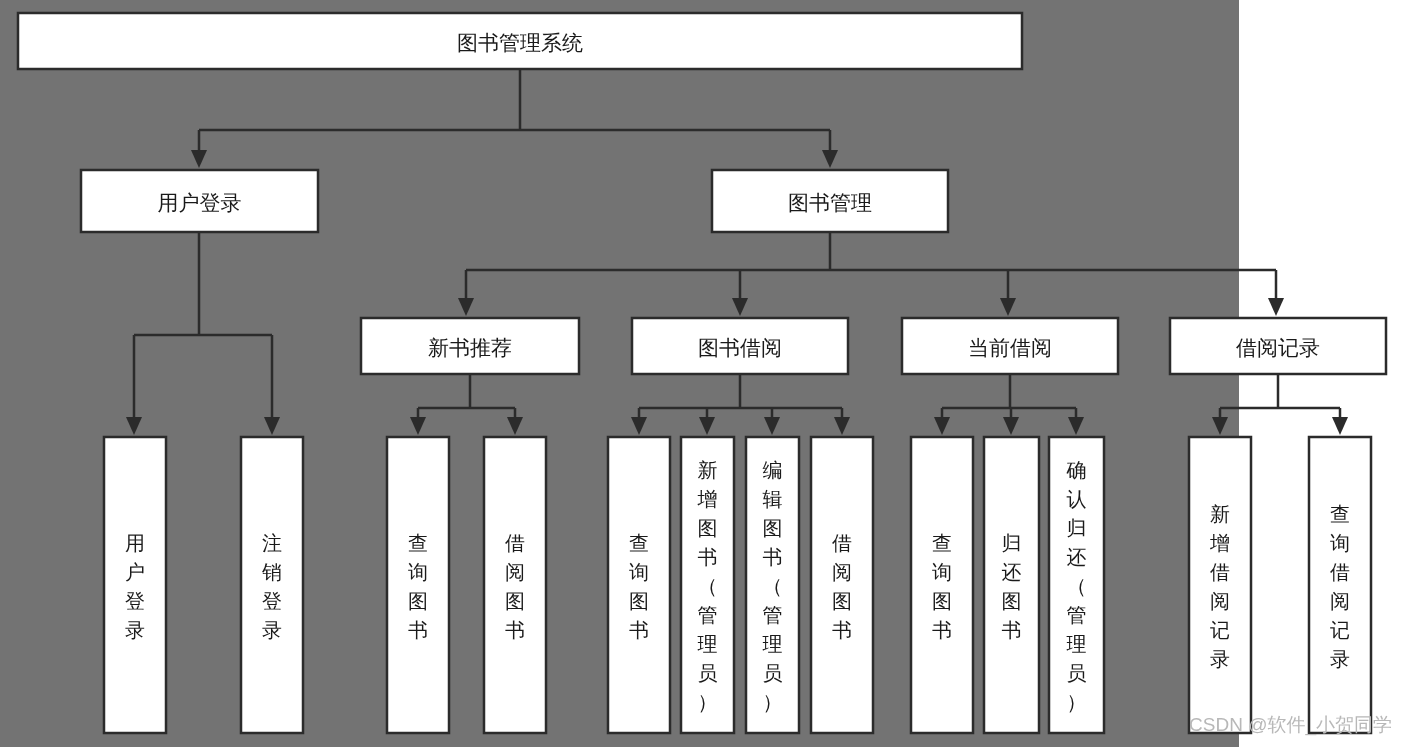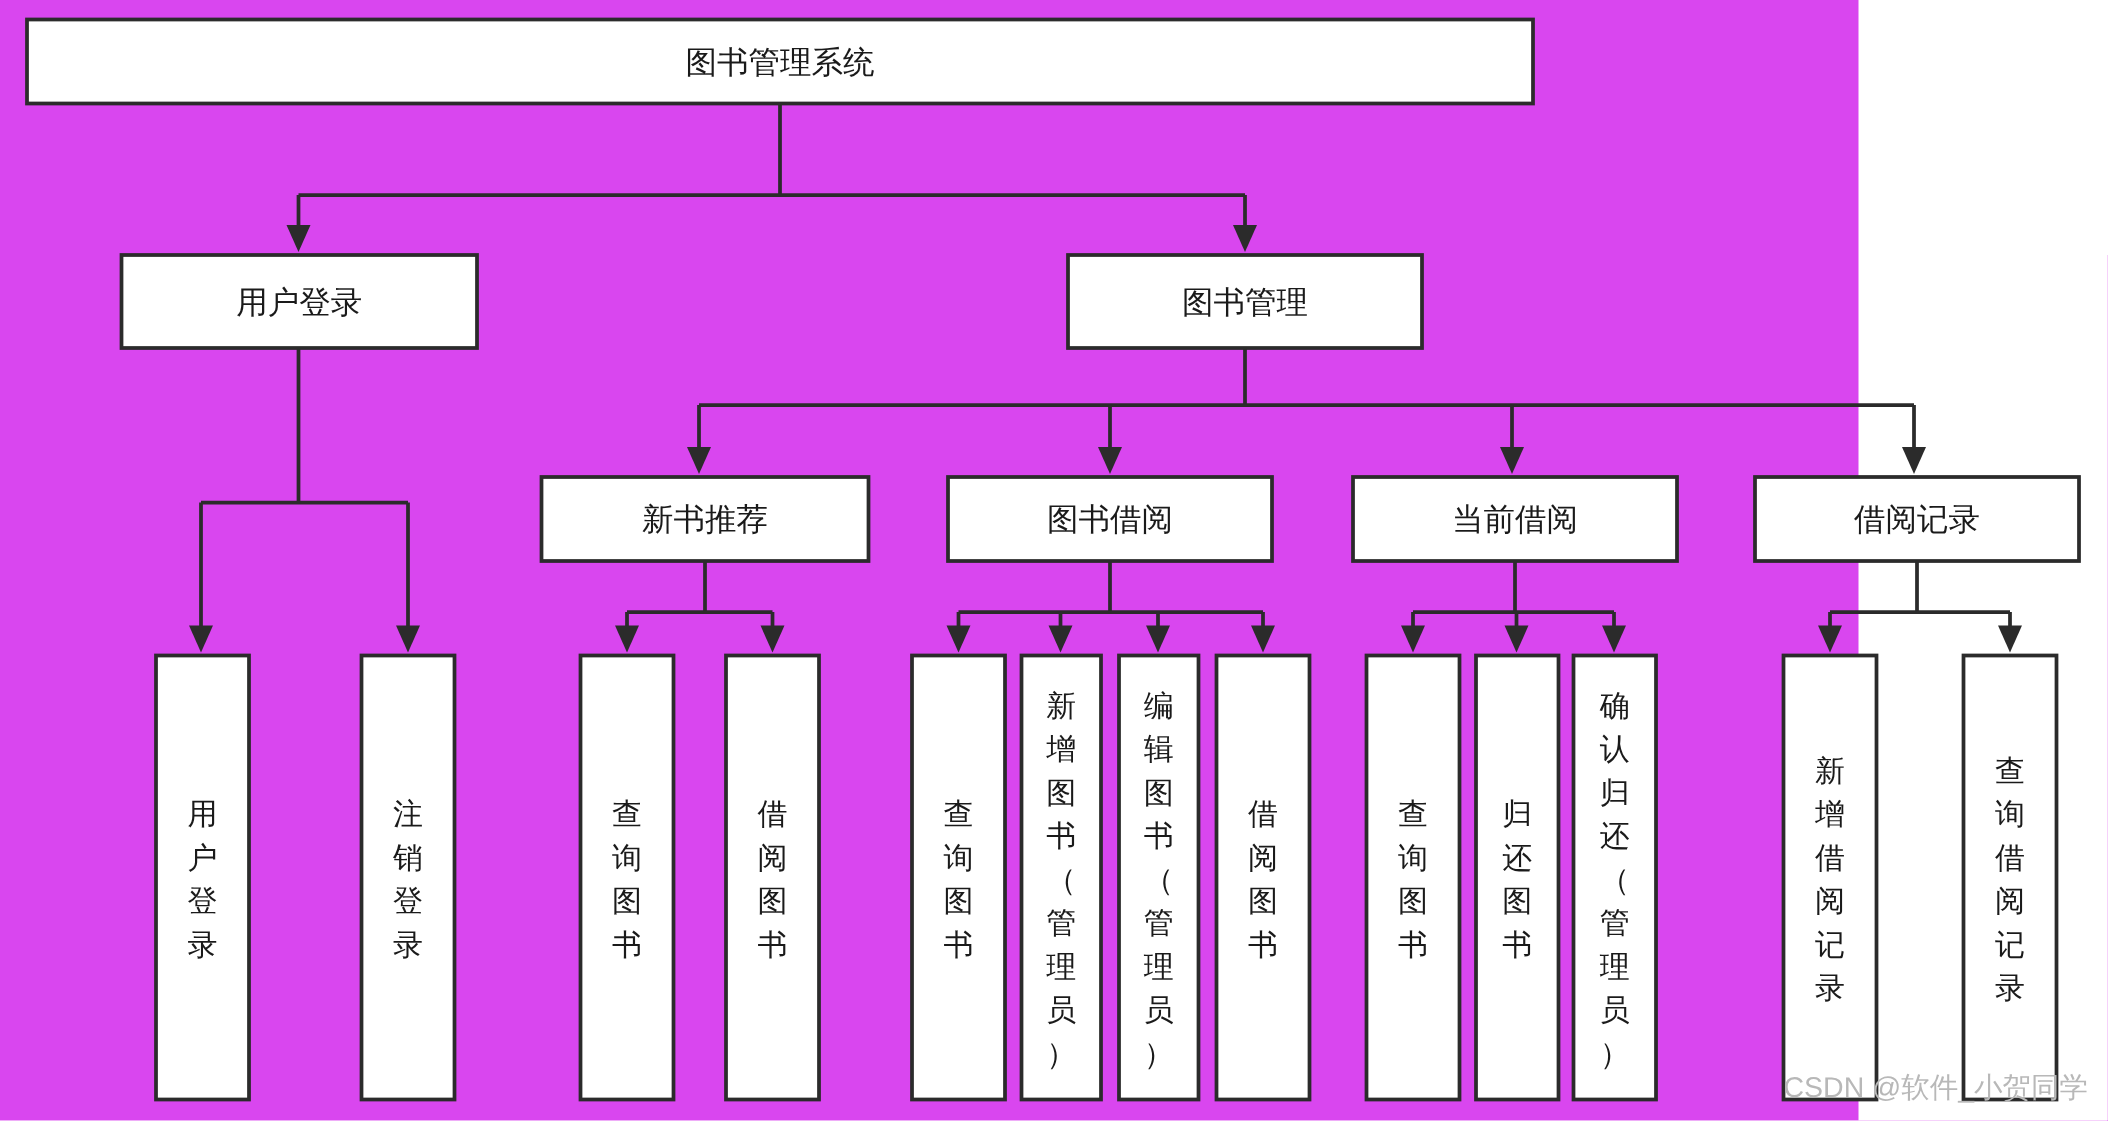--- a/index.html
+++ b/index.html
@@ -10,21 +10,21 @@
   body {
     width: 1405px;
     height: 747px;
     font-family: "Liberation Sans", "DejaVu Sans", sans-serif;
     overflow: hidden;
   }
   #diagram-root {
     position: relative;
     width: 1239px;
     height: 747px;
-    background: #d946ef;
+    background: #737373;
   }
   svg.diagram-canvas {
     position: absolute;
     left: 0;
     top: 0;
     width: 1405px;
     height: 747px;
     display: block;
   }
   .node-box {

